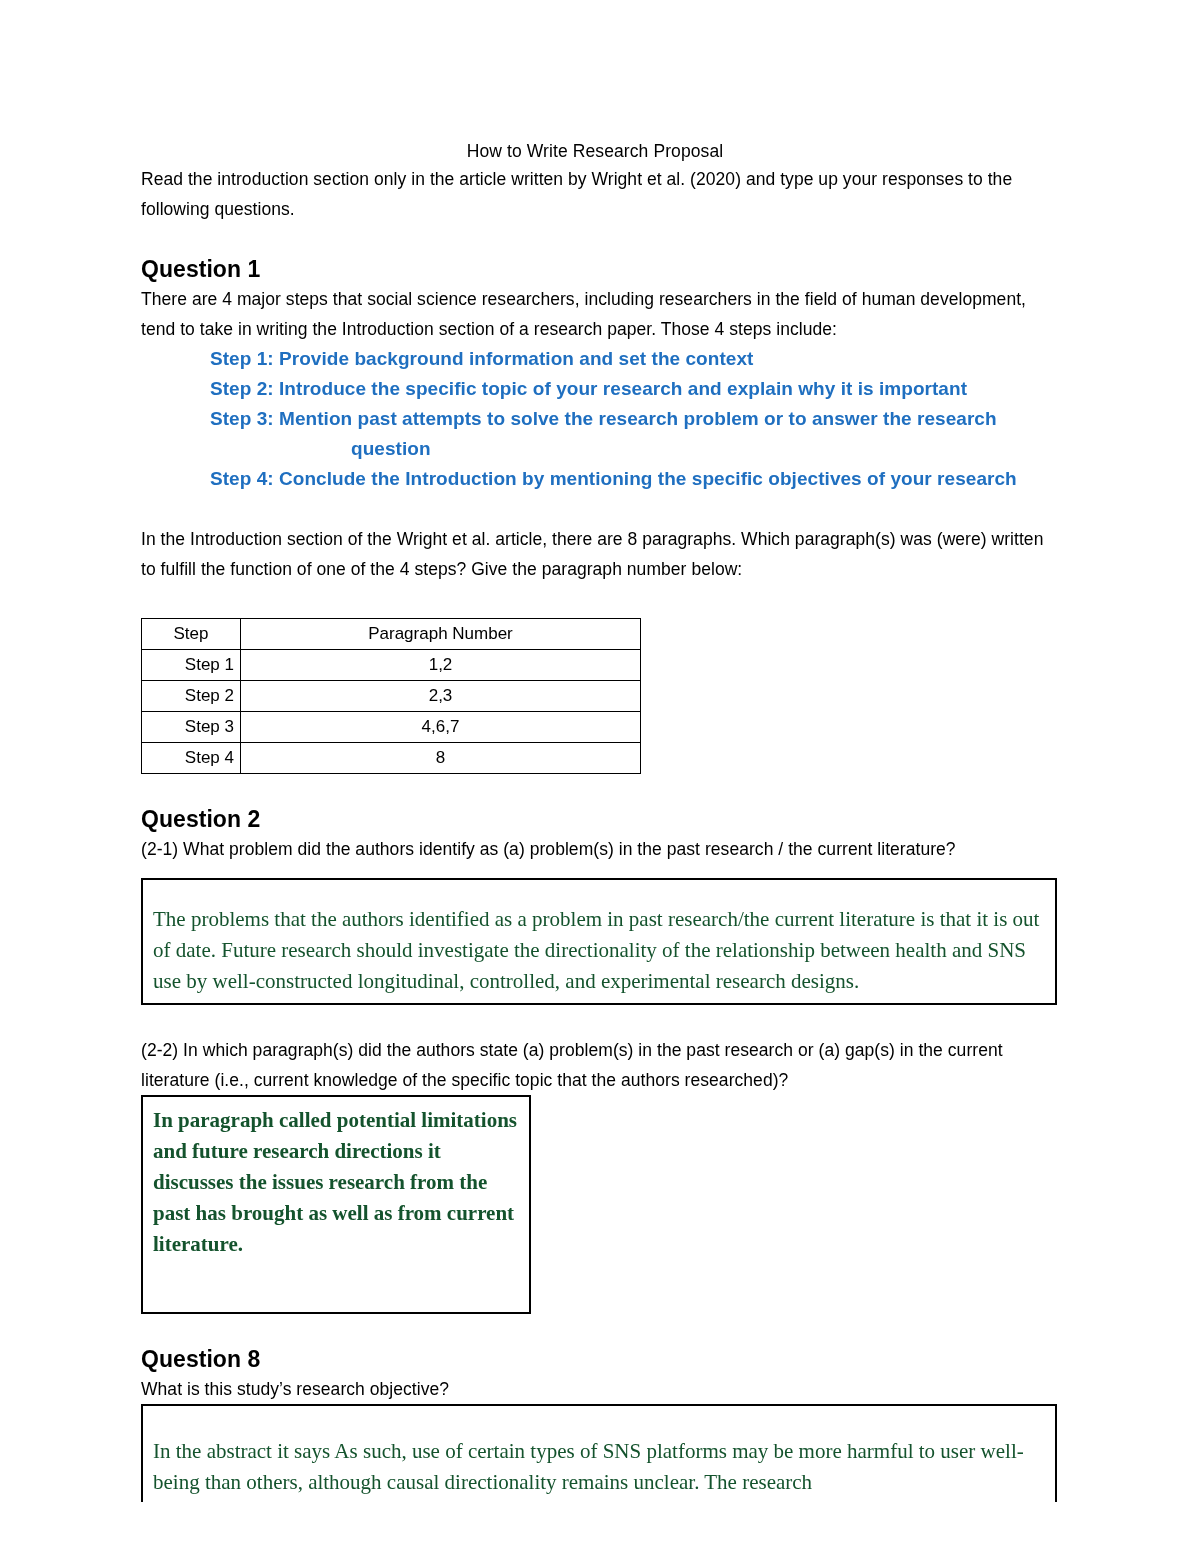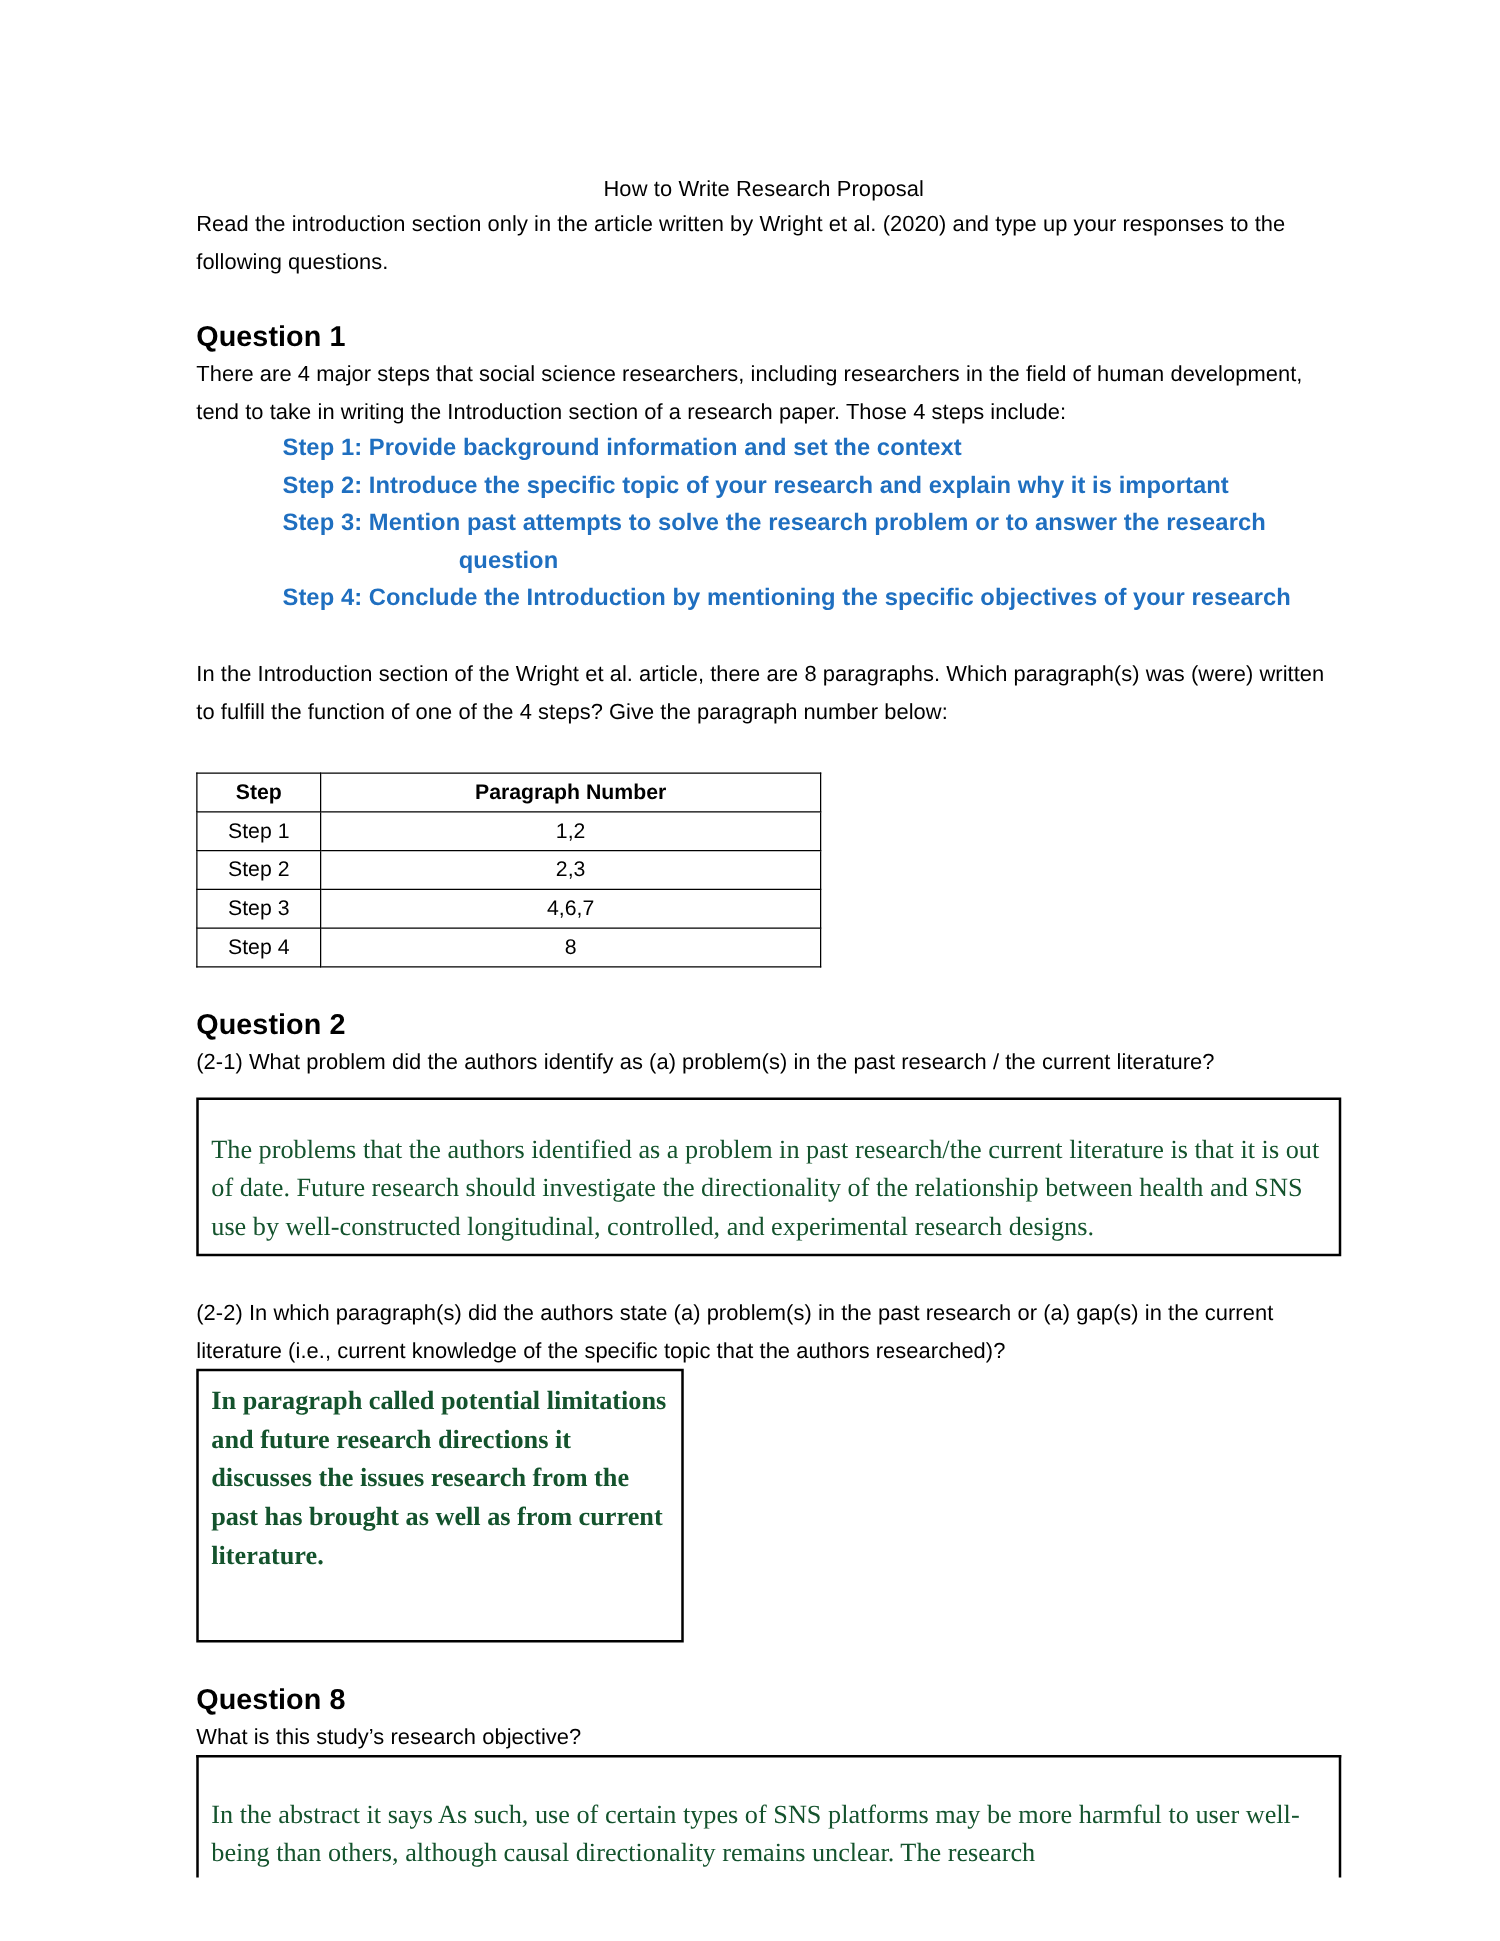--- a/index.html
+++ b/index.html
@@ -15,21 +15,21 @@
     color: #000000;
   }
   .page {
     position: relative;
     width: 1200px;
     height: 1553px;
     background: #ffffff;
   }
   .content {
     position: absolute;
-    left: 157px;
+    left: 141px;
     top: 138px;
     width: 908px;
   }
 
   
   .doc-title {
     text-align: center;
     font-size: 17.5px;
     line-height: 26px;
     font-weight: 400;
@@ -81,25 +81,25 @@
   }
   table.steps-table td, table.steps-table th {
     border: 1.6px solid #000000;
     font-size: 17px;
     line-height: 20px;
     padding: 3px 6px;
     height: 24px;
     vertical-align: middle;
   }
   table.steps-table th {
-    font-weight: 700;
+    font-weight: 400;
   }
   .col-step { width: 86px; }
   .cell-step-label {
-    text-align: center;
+    text-align: right;
     font-weight: 400;
     padding-left: 8px;
   }
   .cell-num {
     text-align: center;
     font-weight: 400;
   }
 
   
   .answer-box {

